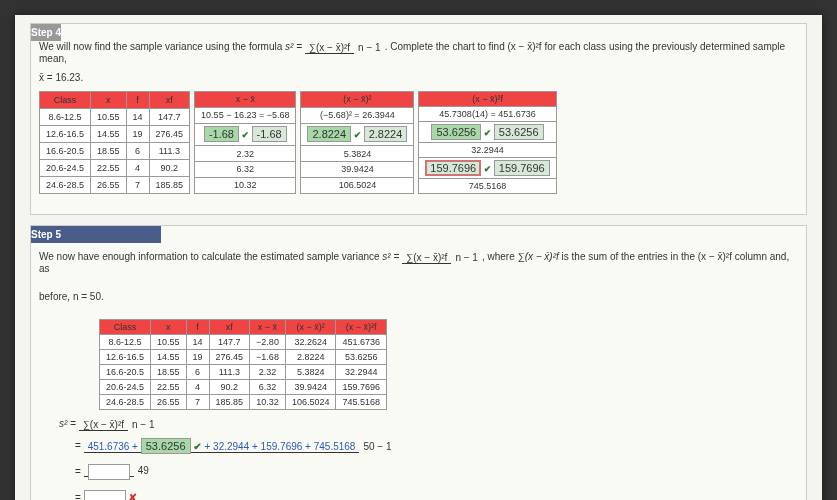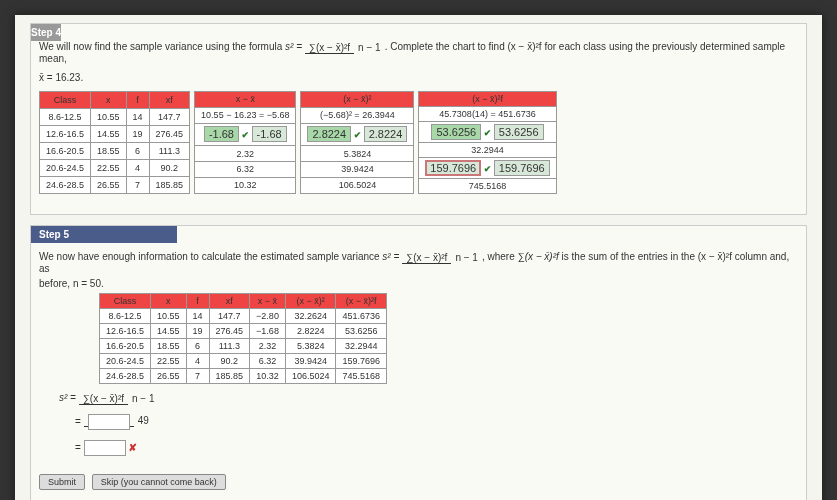--- a/index.html
+++ b/index.html
@@ -1,17 +1,17 @@
 <!DOCTYPE html>
 <html><head>
 <meta charset="utf-8">
 <style>
 body{margin:0;background:#333;font-family:Arial,sans-serif;font-size:10px;color:#333;display:flex;justify-content:center;padding:15px}
 .page{background:#f5f5f0;width:807px;padding:8px 15px;box-shadow:0 0 10px rgba(0,0,0,0.5)}
-.step-hdr{background:#4a5d8a;color:#fff;padding:3px 8px;font-weight:bold;font-size:10px;display:inline-block;width:130px;margin-bottom:8px}
+.step-hdr{background:#4a5d8a;color:#fff;padding:3px 0;font-weight:bold;font-size:10px;display:inline-block;width:130px;margin-bottom:8px}
 .step-hdr-grey{background:#999;color:#fff;padding:3px 0;font-weight:bold;font-size:10px;display:inline-block}
 .content{padding:0 8px 12px}
 table{border-collapse:collapse;font-size:9px}
 table td,table th{border:1px solid #999;padding:2px 6px;text-align:center;background:#fff}
 table th{background:#ef4444;font-weight:normal}
 .ans-box{display:inline-block;border:1px solid #999;background:#d8e8d8;padding:1px 4px;font-size:11px}
 .ans-correct{background:#a8d8a8}
 .check{color:#2a7a2a;font-weight:bold}
 .cross{color:#c33;font-weight:bold}
 .formula{font-style:italic}
@@ -160,21 +160,21 @@
 <div class="step-hdr">Step 5</div>
 <div class="content">
 <div>
 <span>We now have enough information to calculate the estimated sample variance</span>
 <span class="formula"> s² = </span>
 <span class="frac"><span class="n">∑(x − x̄)²f</span><span class="d">n − 1</span></span>,
 <span>where</span>
 <span class="formula"> ∑(x − x̄)²f </span>
 <span>is the sum of the entries in the (x − x̄)²f column and, as</span>
 </div>
-<div style="margin:4px 0">before, n = 50.</div>
+<div style="margin:17px 0">before, n = 50.</div>
 
 <table style="margin:4px 0 4px 60px">
 <tbody>
             <tr>
               <th>Class</th>
               <th>x</th>
               <th>f</th>
               <th>xf</th>
               <th>x − x̄</th>
               <th>(x − x̄)²</th>
@@ -227,20 +227,23 @@
             </tr>
 </tbody>
         </table>
 
 
 <div style="margin:8px 0 8px 20px">
 <span class="formula">s² = </span>
 <span class="frac"><span class="n">∑(x − x̄)²f</span><span class="d">n − 1</span></span>
 </div>
 
+<div style="margin-left:36px">
+= <span class="frac"><span class="n"><span class="blue">451.6736 +</span> <span class="ans-box ans-correct">53.6256</span> <span class="check">✔</span> <span class="blue">+ 32.2944 + 159.7696 + 745.5168</span></span><span class="d">50 − 1</span></span>
+</div>
 
 <div style="margin:10px 0 10px 36px">
 = <span class="frac"><span class="n"><span class="input-empty"></span></span><span class="d">49</span></span>
 </div>
 
 <div style="margin-left:36px">
 = <span class="input-empty"></span> <span class="cross">✘</span>
 </div>
 
 <div style="margin-top:18px">

